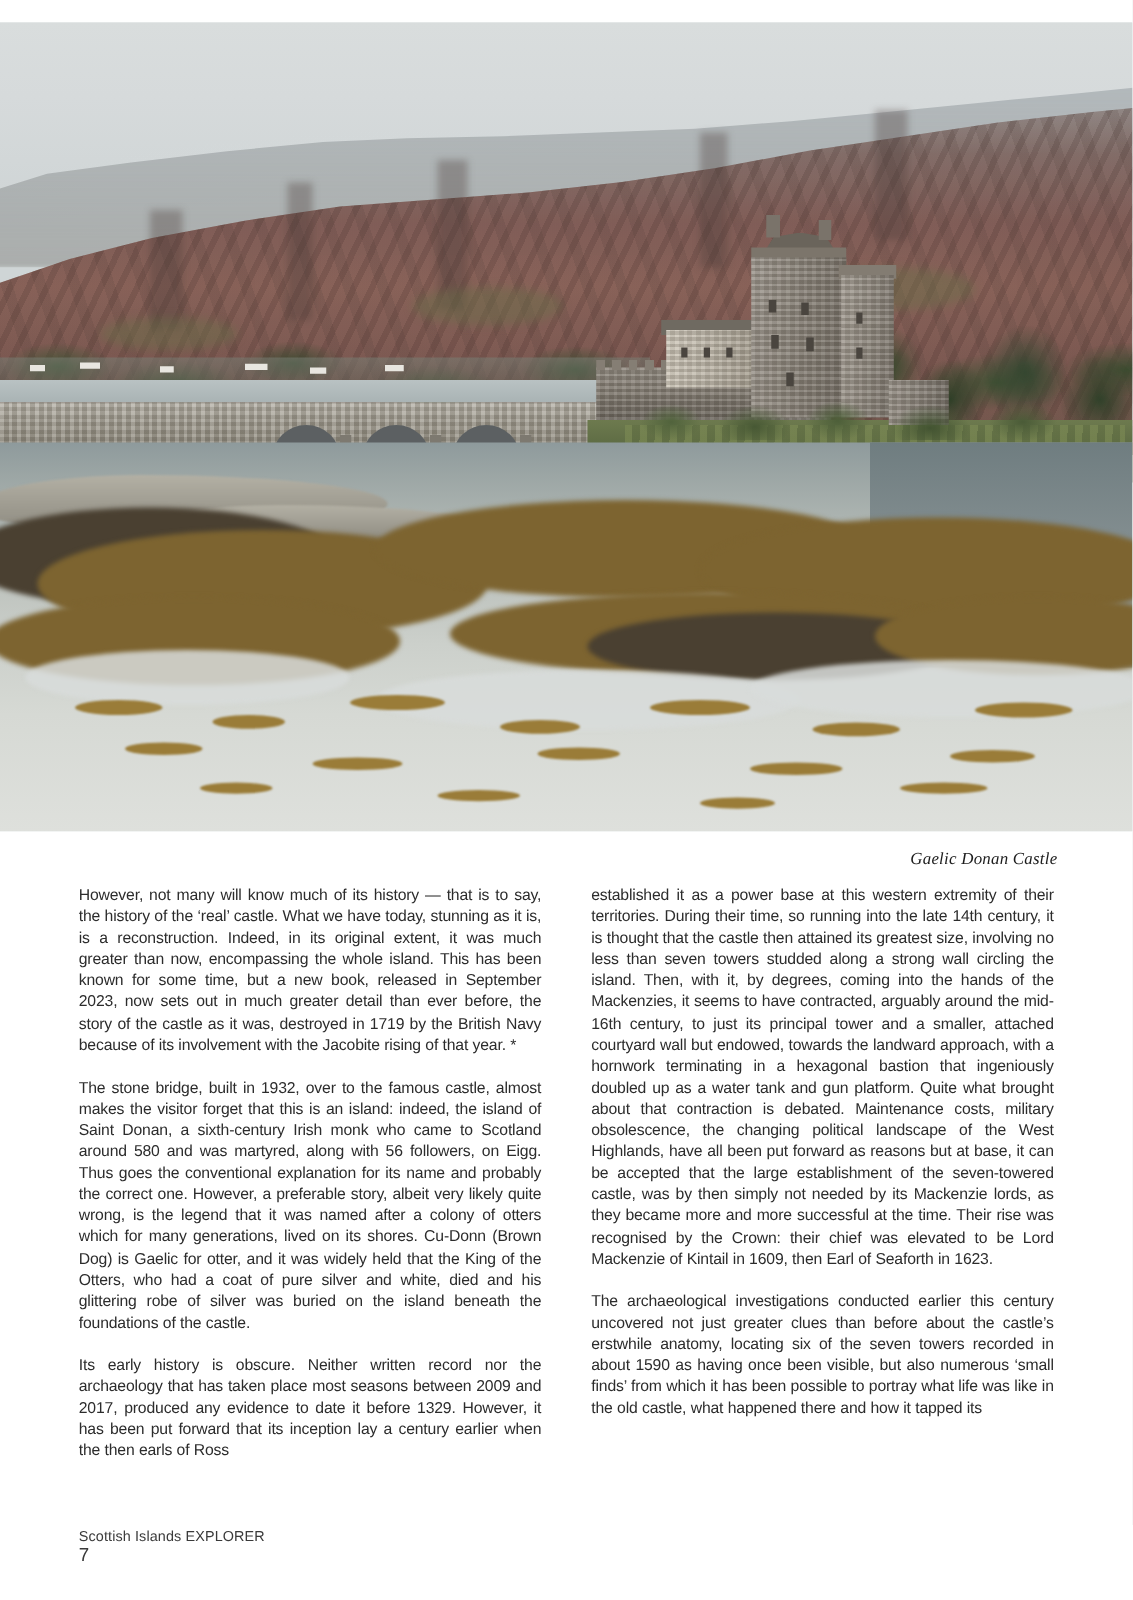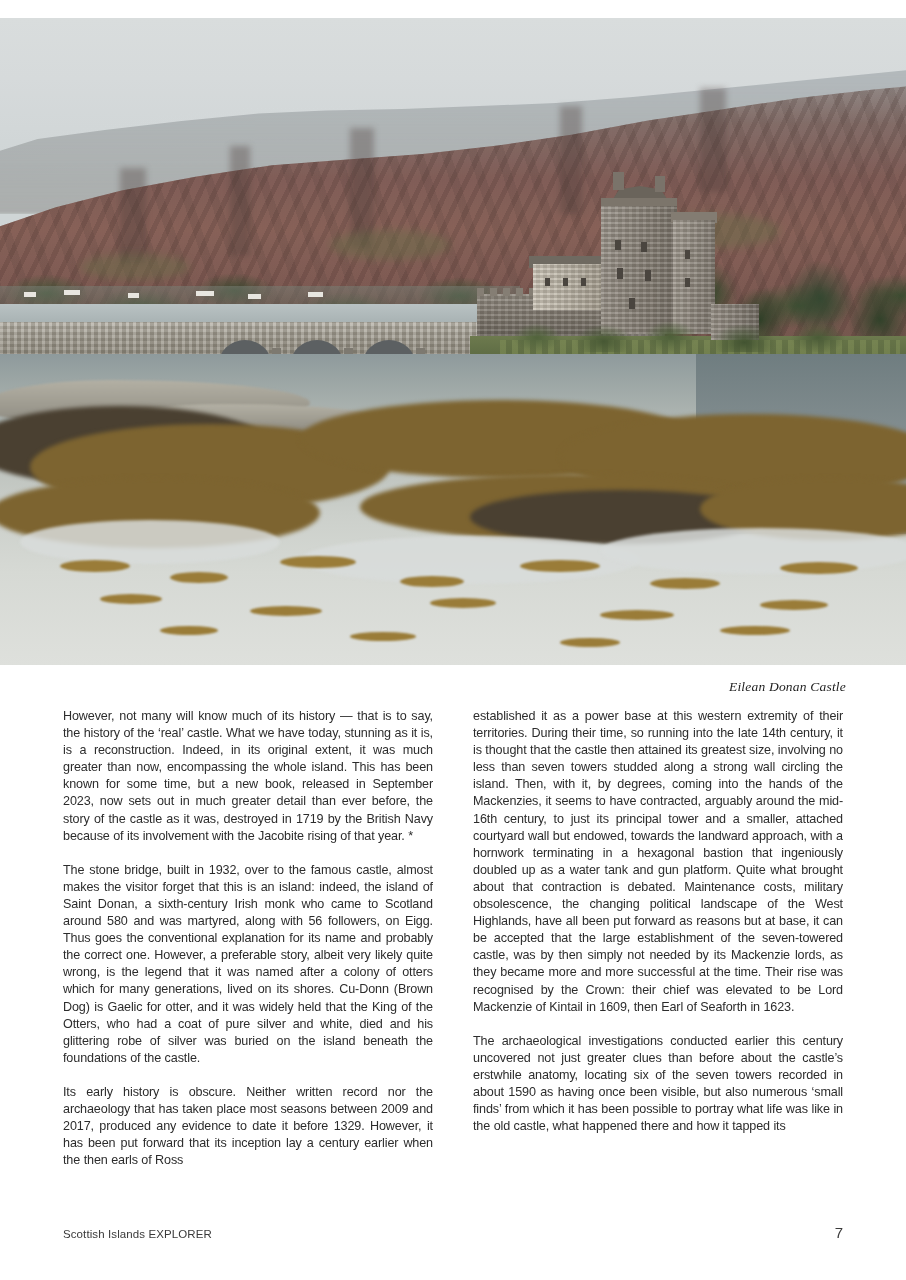--- a/index.html
+++ b/index.html
@@ -364,21 +364,22 @@
   .col p:last-child { margin-bottom: 0; }
 
   
   .footer {
     position: absolute;
     left: 63px;
     right: 63px;
     top: 1224px;
     display: flex;
     align-items: baseline;
-    justify-content: space-between;
+    justify-content: flex-end;
+    flex-direction: column;
   }
   .footer-title {
     font-size: 11.5px;
     color: #3a3a3a;
     letter-spacing: 0.1px;
   }
   .footer-page {
     font-size: 15px;
     color: #3a3a3a;
     font-weight: 400;
@@ -511,21 +512,21 @@
         <div class="weed-spot" style="left:760px; top:230px; width:68px;  height:10px;"></div>
         <div class="weed-spot" style="left:160px; top:256px; width:58px;  height:9px;"></div>
         <div class="weed-spot" style="left:350px; top:262px; width:66px;  height:9px;"></div>
         <div class="weed-spot" style="left:560px; top:268px; width:60px;  height:9px;"></div>
         <div class="weed-spot" style="left:720px; top:256px; width:70px;  height:9px;"></div>
       </div>
 
     </div>
   </div>
 
-  <div class="caption">Eilean Donan Castle</div>
+  <div class="caption">Gaelic Donan Castle</div>
 
   <div class="article">
     <div class="col">
       <p>However, not many will know much of its history — that is to say, the history of the ‘real’ castle. What we have today, stunning as it is, is a reconstruction.  Indeed, in its original extent, it was much greater than now, encompassing the whole island. This has been known for some time, but a new book, released in September 2023, now sets out in much greater detail than ever before, the story of the castle as it was, destroyed in 1719 by the British Navy because of its involvement with the Jacobite rising of that year. *</p>
       <p>The stone bridge, built in 1932, over to the famous castle, almost makes the visitor forget that this is an island: indeed, the island of Saint Donan, a sixth-century Irish monk who came to Scotland around 580 and was martyred, along with 56 followers, on Eigg. Thus goes the conventional explanation for its name and probably the correct one. However, a preferable story, albeit very likely quite wrong, is the legend that it was named after a colony of otters which for many generations, lived on its shores. Cu-Donn (Brown Dog) is Gaelic for otter, and it was widely held that the King of the Otters, who had a coat of pure silver and white, died and his glittering robe of silver was buried on the island beneath the foundations of the castle.</p>
       <p>Its early history is obscure. Neither written record nor the archaeology that has taken place most seasons between 2009 and 2017, produced any evidence to date it before 1329. However, it has been put forward that its inception lay a century earlier when the then earls of Ross</p>
     </div>
     <div class="col">
       <p>established it as a power base at this western extremity of their territories. During their time, so running into the late 14th century, it is thought that the castle then attained its greatest size, involving no less than seven towers studded along a strong wall circling the island. Then, with it, by degrees, coming into the hands of the Mackenzies, it seems to have contracted, arguably around the mid-16th century, to just its principal tower and a smaller, attached courtyard wall but endowed, towards the landward approach, with a hornwork terminating in a hexagonal bastion that ingeniously doubled up as a water tank and gun platform. Quite what brought about that contraction is debated. Maintenance costs, military obsolescence, the changing political landscape of the West Highlands, have all been put forward as reasons but at base, it can be accepted that the large establishment of the seven-towered castle, was by then simply not needed by its Mackenzie lords, as they became more and more successful at the time. Their rise was recognised by the Crown: their chief was elevated to be Lord Mackenzie of Kintail in 1609, then Earl of Seaforth in 1623.</p>
       <p>The archaeological investigations conducted earlier this century uncovered not just greater clues than before about the castle’s erstwhile anatomy, locating six of the seven towers recorded in about 1590 as having once been visible, but also numerous ‘small finds’ from which it has been possible to portray what life was like in the old castle, what happened there and how it tapped its</p>

